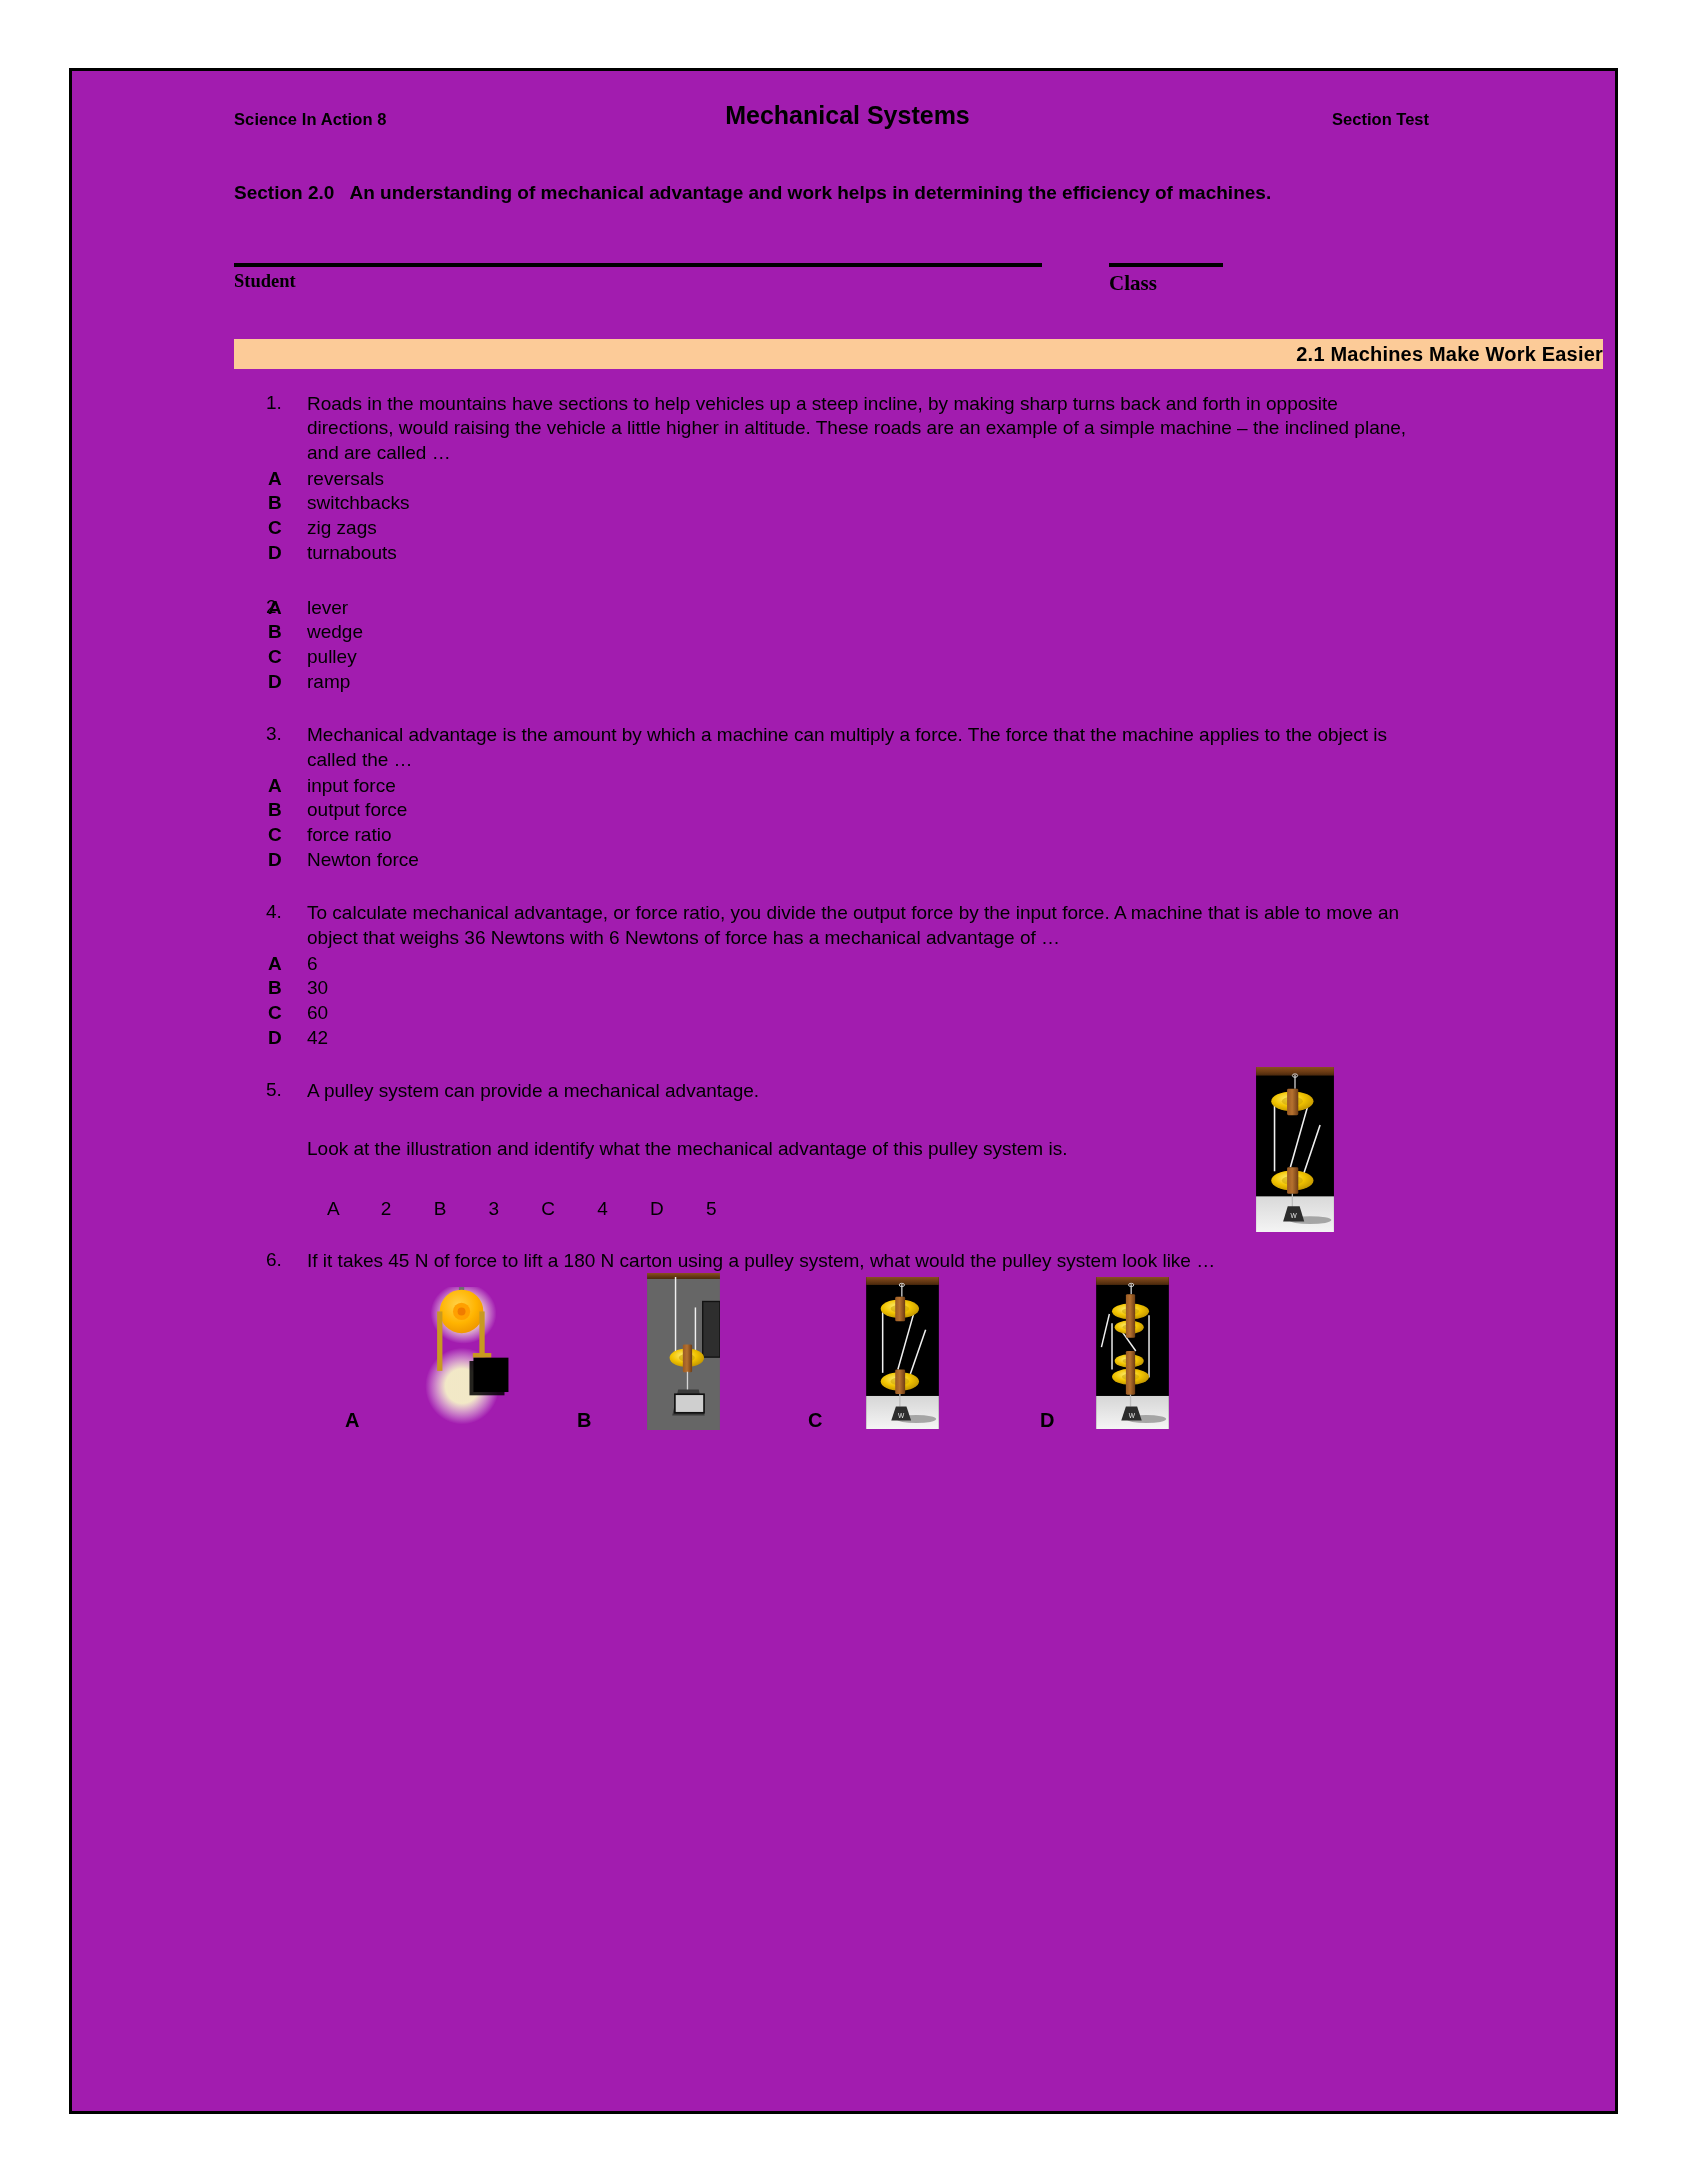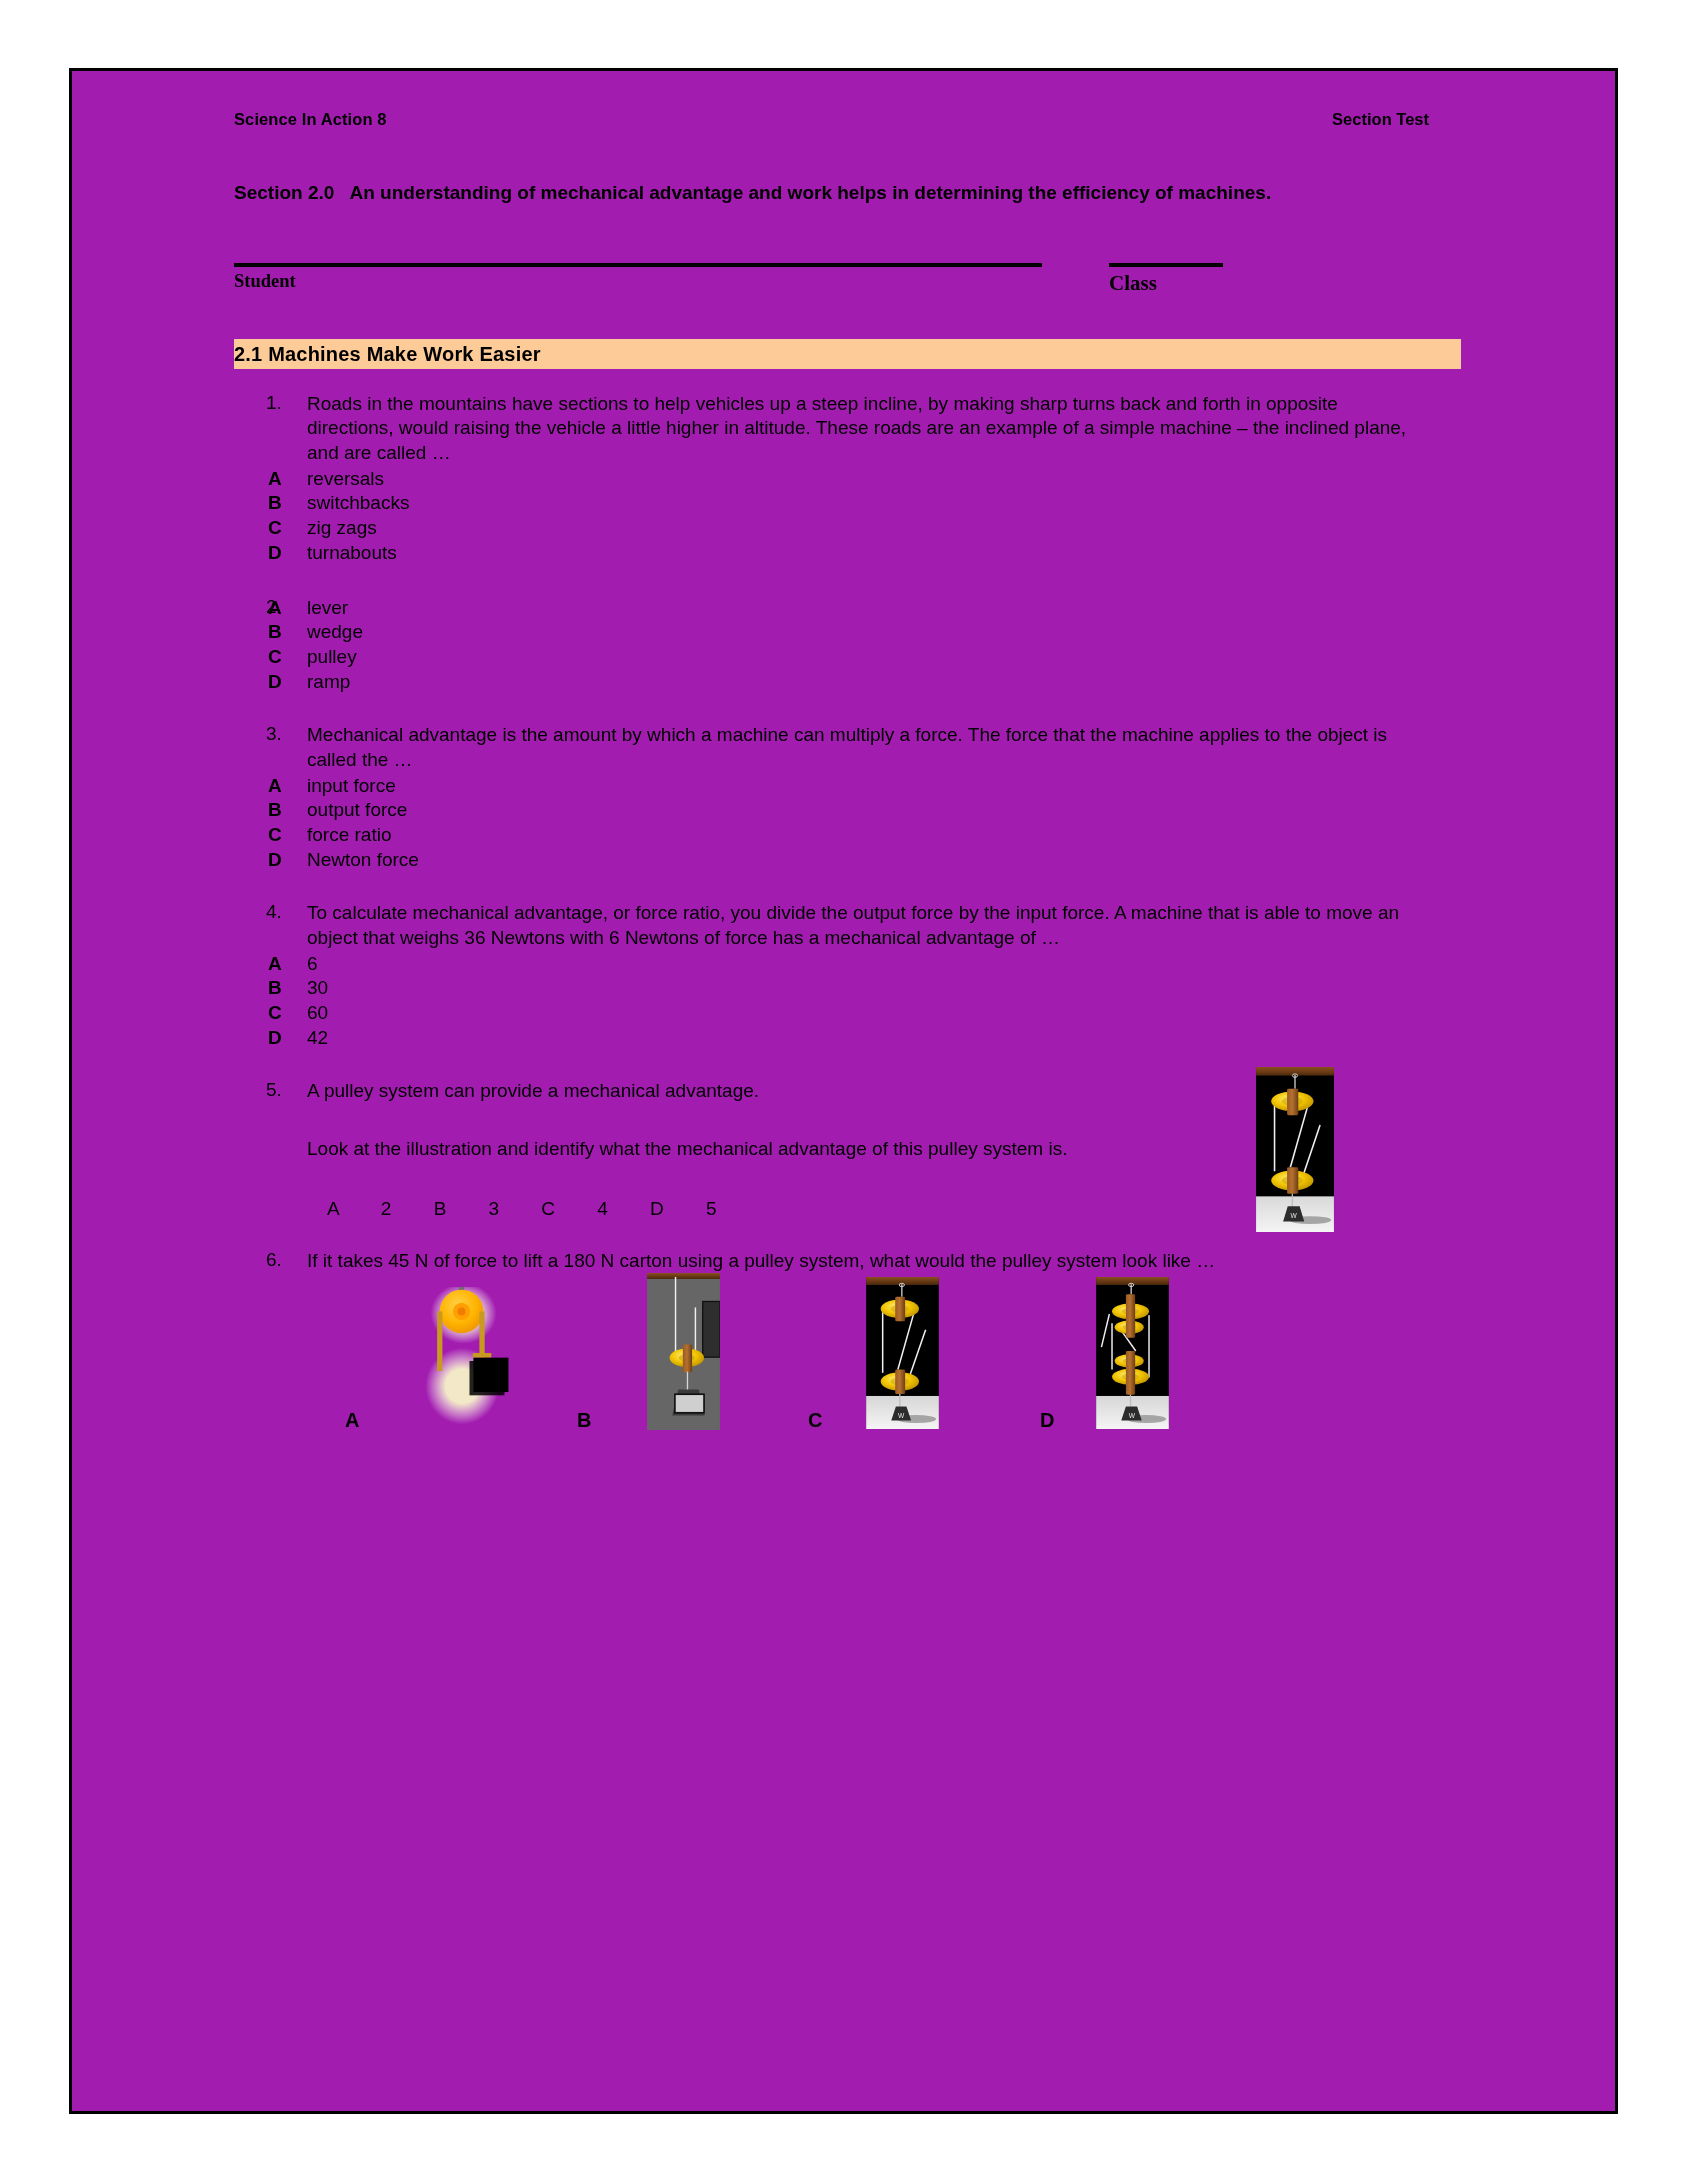--- a/index.html
+++ b/index.html
@@ -108,24 +108,24 @@
     left: 875px;
     top: 17px;
     font-family: Liberation Serif, serif;
     font-size: 21px;
     font-weight: bold;
   }
 
   
   .banner {
     margin-top: 6.6px;
-    width: 1227px;
+    width: 1369px;
     height: 30px;
     background: #fccb98;
-    text-align: left;
+    text-align: right;
     font-size: 20px;
     font-weight: bold;
     line-height: 30px;
     letter-spacing: 0.2px;
   }
 
   
   .questions { margin-top: 22.5px; }
 
   .question { position: relative; }
@@ -198,20 +198,21 @@
   .art svg { display: block; }
 </style>
 </head>
 <body>
 
 <div class="page-frame">
   <div class="page-inner">
 
     <div class="doc-header">
       <div class="hdr-left">Science In Action 8</div>
+      <div class="hdr-center">Mechanical Systems</div>
       <div class="hdr-right">Section Test</div>
     </div>
 
     <div class="section-statement">
       <span class="sec-num">Section 2.0</span><span>&nbsp;&nbsp; </span><span>An understanding of mechanical advantage and work helps in determining the efficiency of machines.</span>
     </div>
 
     <div class="idblock">
       <div class="rule-student"></div>
       <div class="rule-class"></div>

